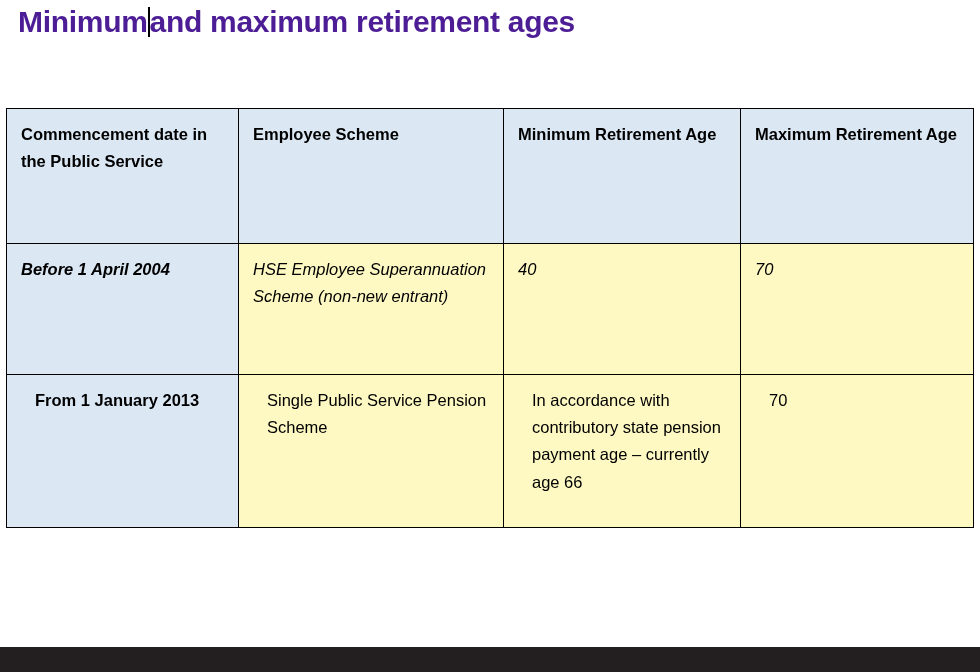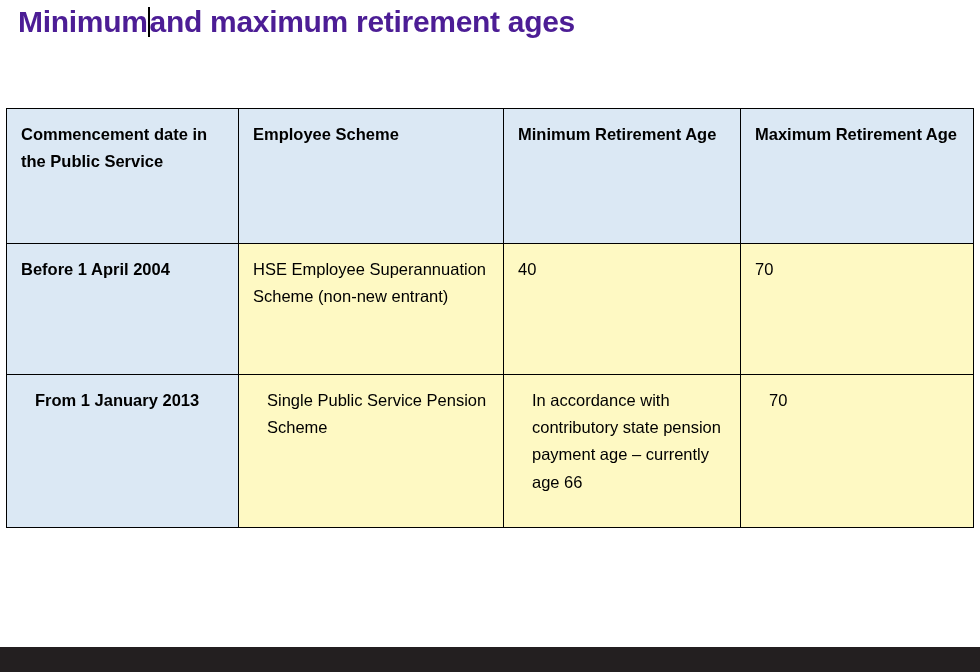--- a/index.html
+++ b/index.html
@@ -73,21 +73,21 @@
     line-height: 1.62;
   }
   tbody td {
     background: #fef9c3;
     font-weight: normal;
   }
   tbody td.rowhead {
     background: #dbe8f4;
     font-weight: bold;
   }
-  tr.r1 td { height: 108px; }
+  tr.r1 td { height: 108px; font-style: italic; }
   tr.r2 td { height: 88px; }
   tr.r3 td { height: 130px; padding-left: 28px; }
 
   
   .bottom-bar {
     position: absolute;
     left: 0;
     bottom: 0;
     width: 980px;
     height: 25px;

